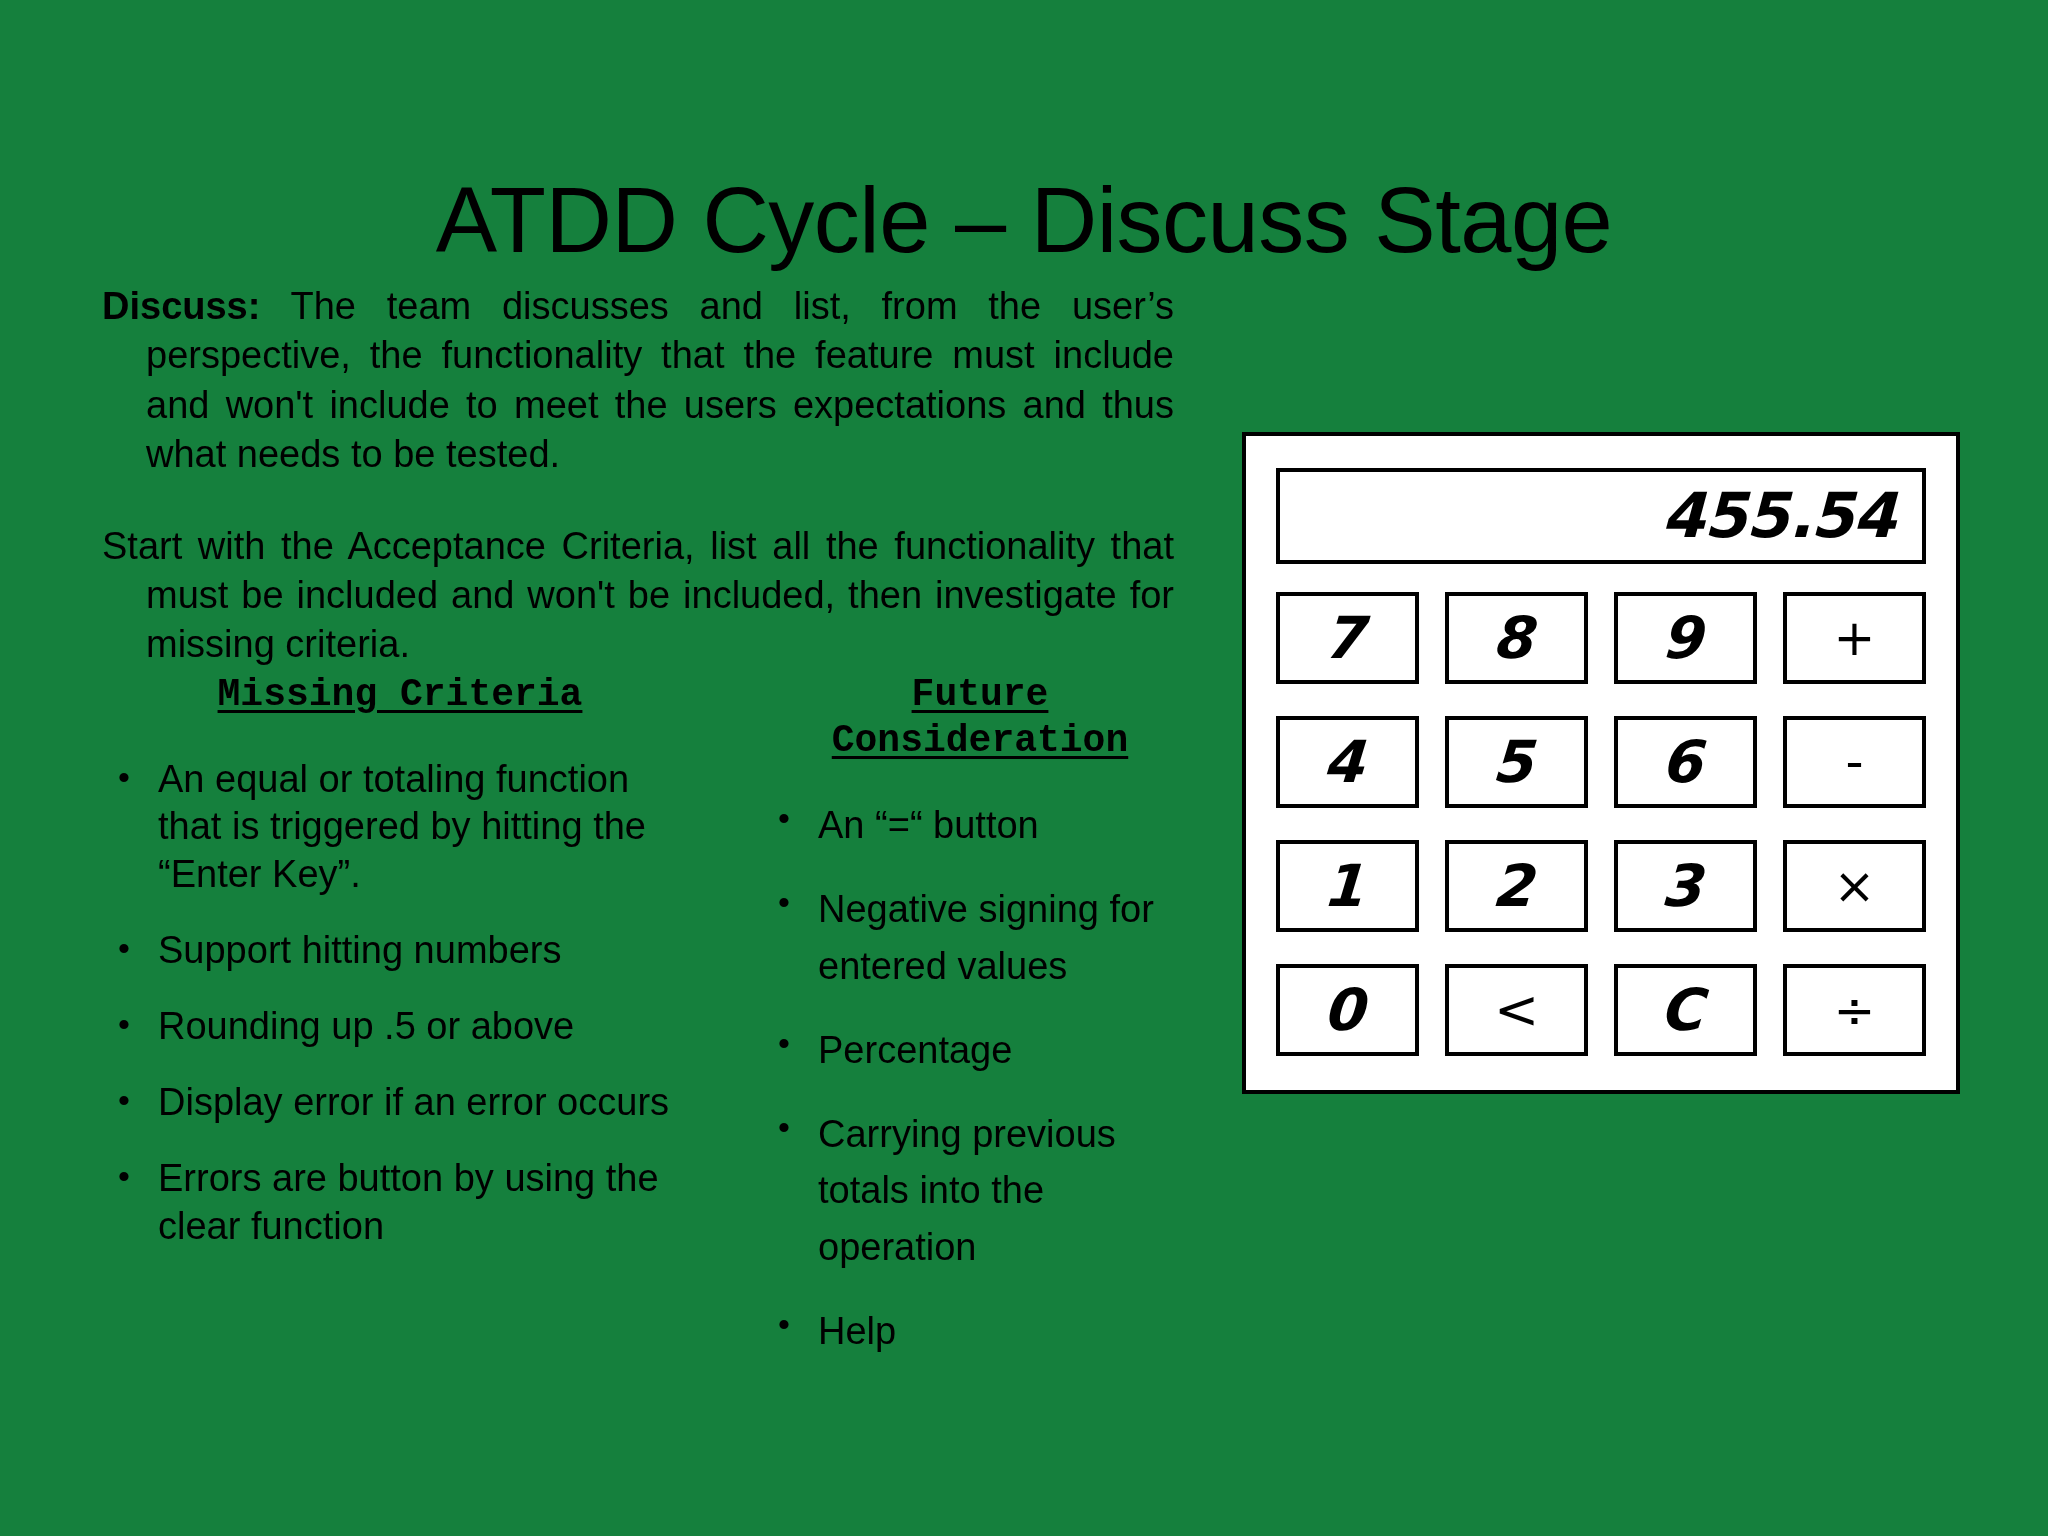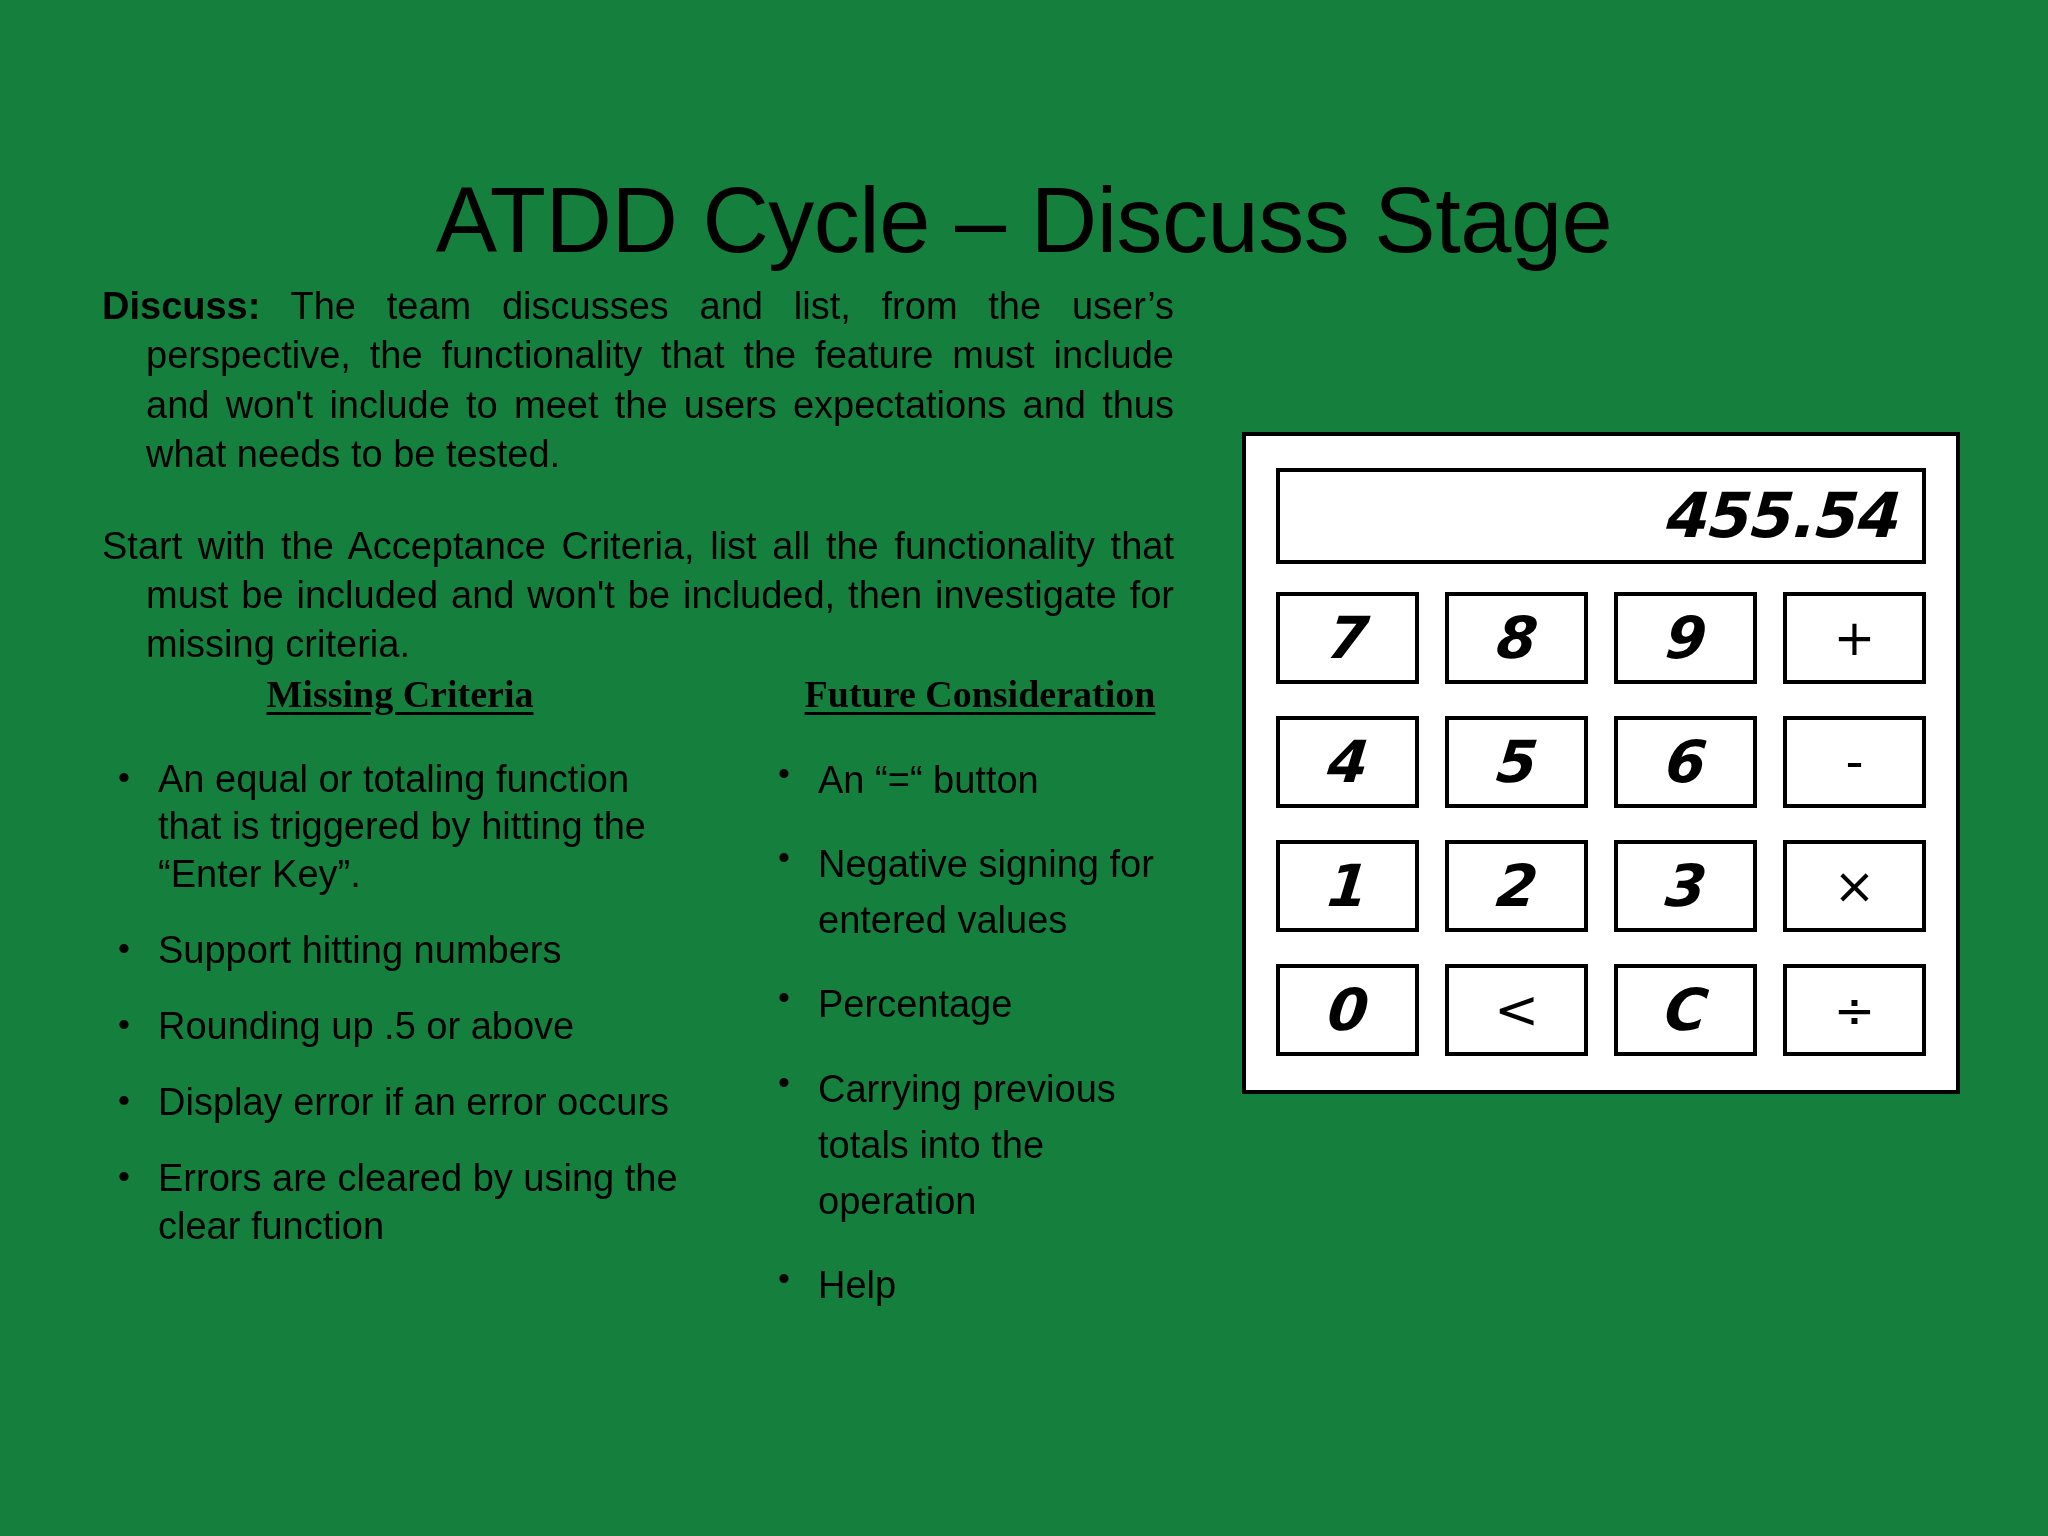--- a/index.html
+++ b/index.html
@@ -70,21 +70,21 @@
   .col-right { left: 770px; width: 420px; }
 
   .col-head {
     font-size: 38px;
     font-weight: 700;
     text-decoration: underline;
     text-underline-offset: 5px;
     text-align: center;
     margin: 0 0 0 0;
     line-height: 1.2;
-    font-family: Liberation Serif, serif;
+    font-family: Liberation Mono, monospace;
   }
   .col-right .col-head { }
 
   ul.bullets {
     list-style: none;
     margin: 0;
     padding: 0;
   }
   ul.bullets li {
     position: relative;
@@ -190,21 +190,21 @@
     <p class="intro-para second">Start with the Acceptance Criteria, list all the functionality that must be included and won't be included, then  investigate for missing criteria.</p>
   </div>
 
   <div class="col col-left">
     <div class="col-head">Missing Criteria</div>
     <ul class="bullets">
       <li>An equal or totaling function that is triggered by hitting the “Enter Key”.</li>
       <li>Support hitting numbers</li>
       <li>Rounding up .5 or above</li>
       <li>Display error if an error occurs</li>
-      <li>Errors are cleared by using the clear function</li>
+      <li>Errors are button by using the clear function</li>
     </ul>
   </div>
 
   <div class="col col-right">
     <div class="col-head">Future Consideration</div>
     <ul class="bullets">
       <li>An “=“ button</li>
       <li>Negative signing for entered values</li>
       <li>Percentage</li>
       <li>Carrying previous totals into the operation</li>

